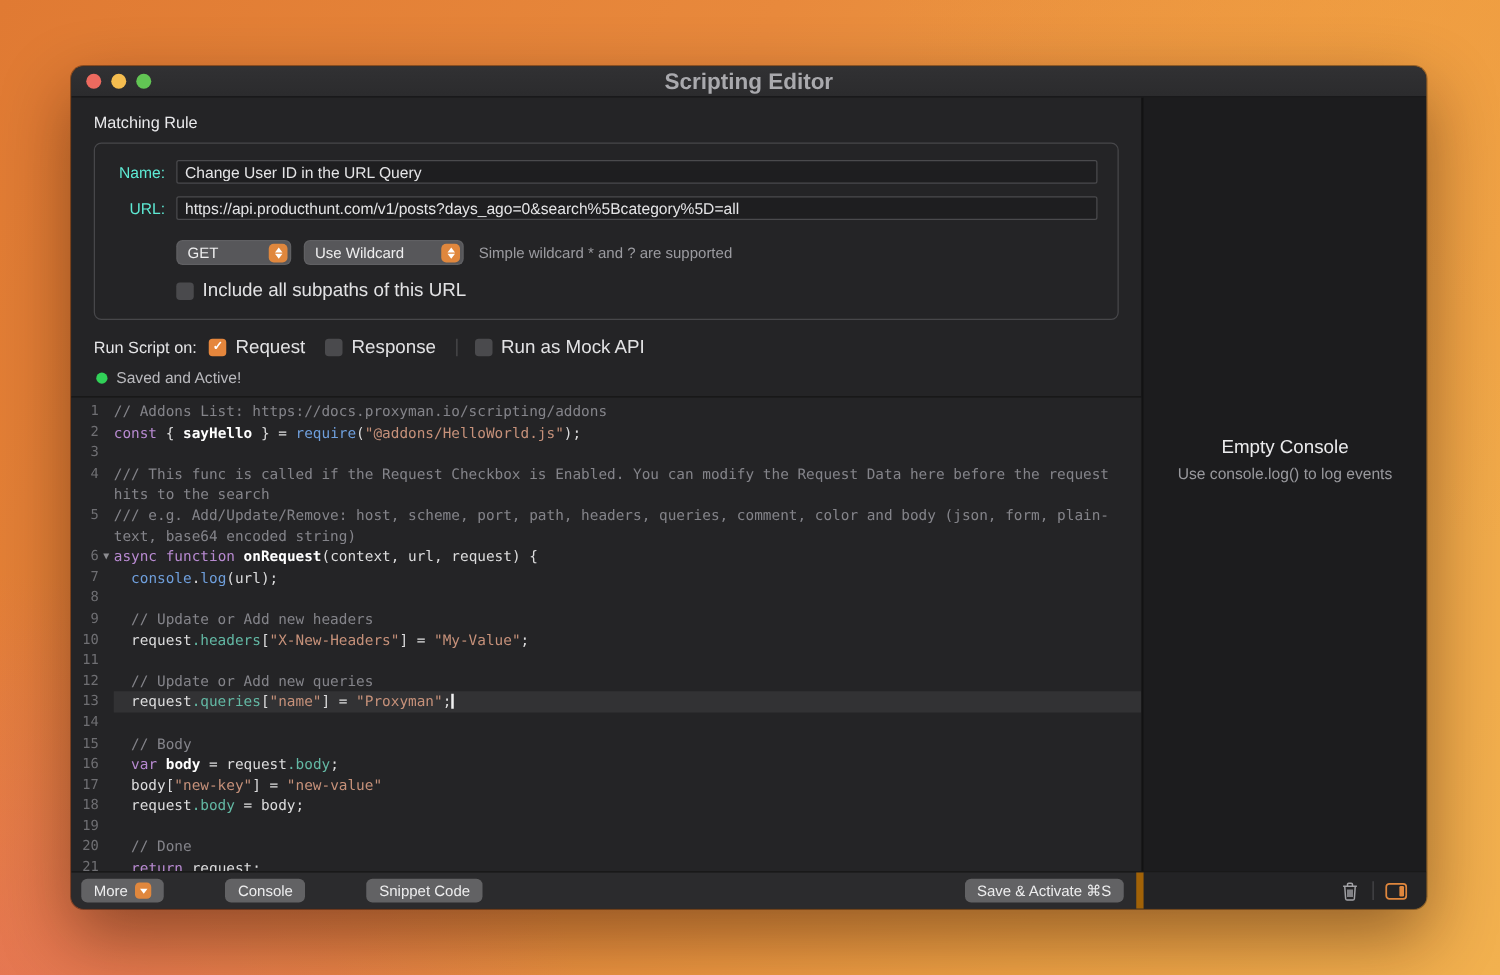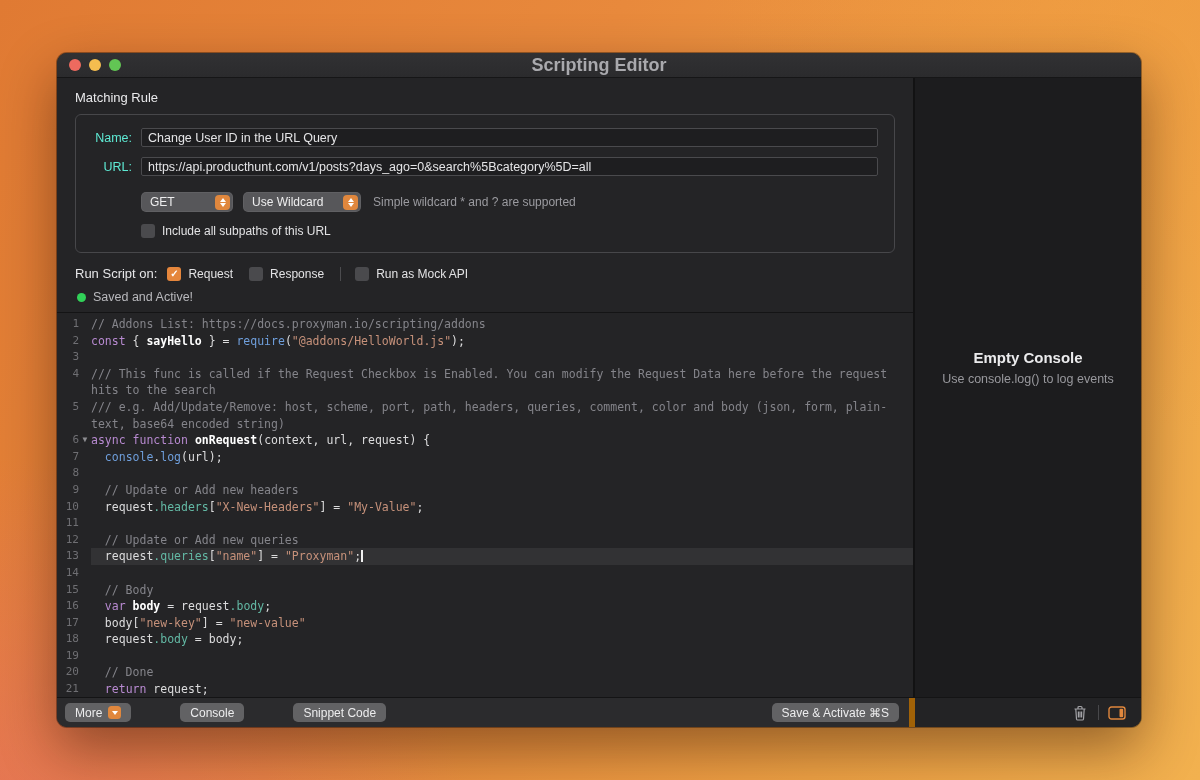--- a/index.html
+++ b/index.html
@@ -50,36 +50,36 @@
     flex:1; height:19px; background:#1e1e20; border:1px solid #4a4a4d; border-radius:2px;
     color:#e4e4e6; font-size:12.5px; font-family:"Liberation Sans",sans-serif; padding:0 6px; outline:none;
   }
   .method-row { display:flex; align-items:center; margin:12px 0 0 53px; }
   .dropdown {
     display:flex; align-items:center; justify-content:space-between;
     background:#57575a; border-radius:5px; height:20px; padding:0 3px 0 9px;
     color:#eeeeef; font-size:12px; cursor:default; box-shadow:inset 0 0 0 1px rgba(255,255,255,.06);
   }
   .dd-method { width:92px; margin-right:10px; }
-  .dd-wildcard { width:118px; margin-right:12px; }
+  .dd-wildcard { width:128px; margin-right:12px; }
   .updown {
     width:15px; height:15px; background:#e0873d; border-radius:4px;
     display:flex; flex-direction:column; align-items:center; justify-content:center; gap:1px;
   }
   .tri-up { width:0;height:0;border-left:3px solid transparent;border-right:3px solid transparent;border-bottom:4px solid #fff; }
   .tri-down { width:0;height:0;border-left:3px solid transparent;border-right:3px solid transparent;border-top:4px solid #fff; }
   .hint { font-size:12px; color:#9b9ba0; }
   .subpath-row { display:flex; align-items:center; margin:12px 0 2px 53px; }
   .checkbox {
     width:14px; height:14px; border-radius:3px; background:#4a4a4d; margin-right:7px;
     display:flex; align-items:center; justify-content:center; flex:0 0 14px;
   }
   .checkbox.checked { background:#e5863c; }
   .checkbox .tick { color:#fff; font-size:10px; font-weight:bold; line-height:1; }
-  .cb-label { font-size:12px; color:#e2e2e4; }
+  .cb-label { font-size:15px; color:#e2e2e4; }
 
   
   .runscript-row { display:flex; align-items:center; margin:13px 0 0 18px; }
   .runscript-label { font-size:13px; color:#e6e6e8; margin-right:10px; }
   .rs-option { display:flex; align-items:center; margin-right:16px; }
   .rs-sep { width:1px; height:14px; background:#4c4c4f; margin:0 14px 0 0; }
   .status-row { display:flex; align-items:center; margin:9px 0 8px 20px; }
   .status-dot { width:9px; height:9px; border-radius:50%; margin-right:7px; }
   .status-text { font-size:12.5px; color:#b9b9bd; }
 
@@ -98,21 +98,21 @@
   .fn { color:#ffffff; font-weight:bold; }
   .call { color:#6f9fdc; }
   .prop { color:#63b8a4; }
   .str { color:#c6917a; }
   .pl { color:#dcdcdd; }
   .caret { display:inline-block; width:1.5px; height:12px; background:#f0f0f0; vertical-align:-2px; }
 
   
   .console-panel { flex:1; background:#1c1c1e; display:flex; align-items:center; justify-content:center; }
   .console-empty { text-align:center; margin-top:-40px; }
-  .console-title { font-size:15px; font-weight:bold; color:#ebebed; margin-bottom:6px; }
+  .console-title { font-size:15px; font-weight:normal; color:#ebebed; margin-bottom:6px; }
   .console-sub { font-size:12.5px; color:#98989d; }
 
   
   .bottombar { height:30px; flex:0 0 30px; border-top:1px solid #141415; display:flex; background:#2b2b2d; }
   .bb-left { width:858px; flex:0 0 858px; border-right:6px solid #a16207; display:flex; align-items:center; padding:0 8px;gap:40px; }
   .bb-right { flex:1; background:#232325; display:flex; align-items:center; justify-content:flex-end; padding-right:12px; }
   .bar-btn {
     background:#626264; border:none; border-radius:5px; height:19px; padding:0 10px;
     color:#ededee; font-size:12px; font-family:"Liberation Sans",sans-serif;
     display:flex; align-items:center; margin-right:9px; cursor:default;

